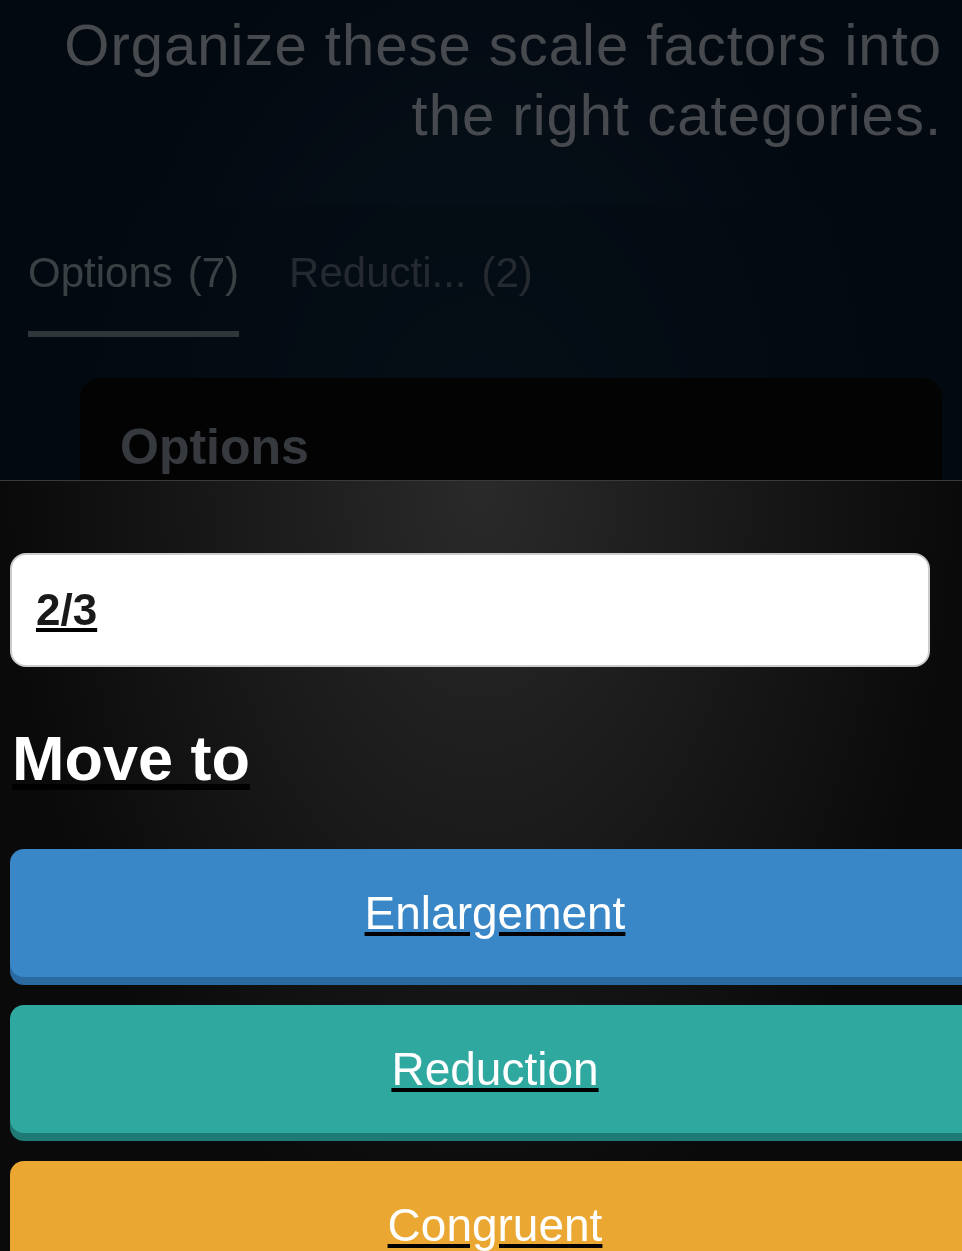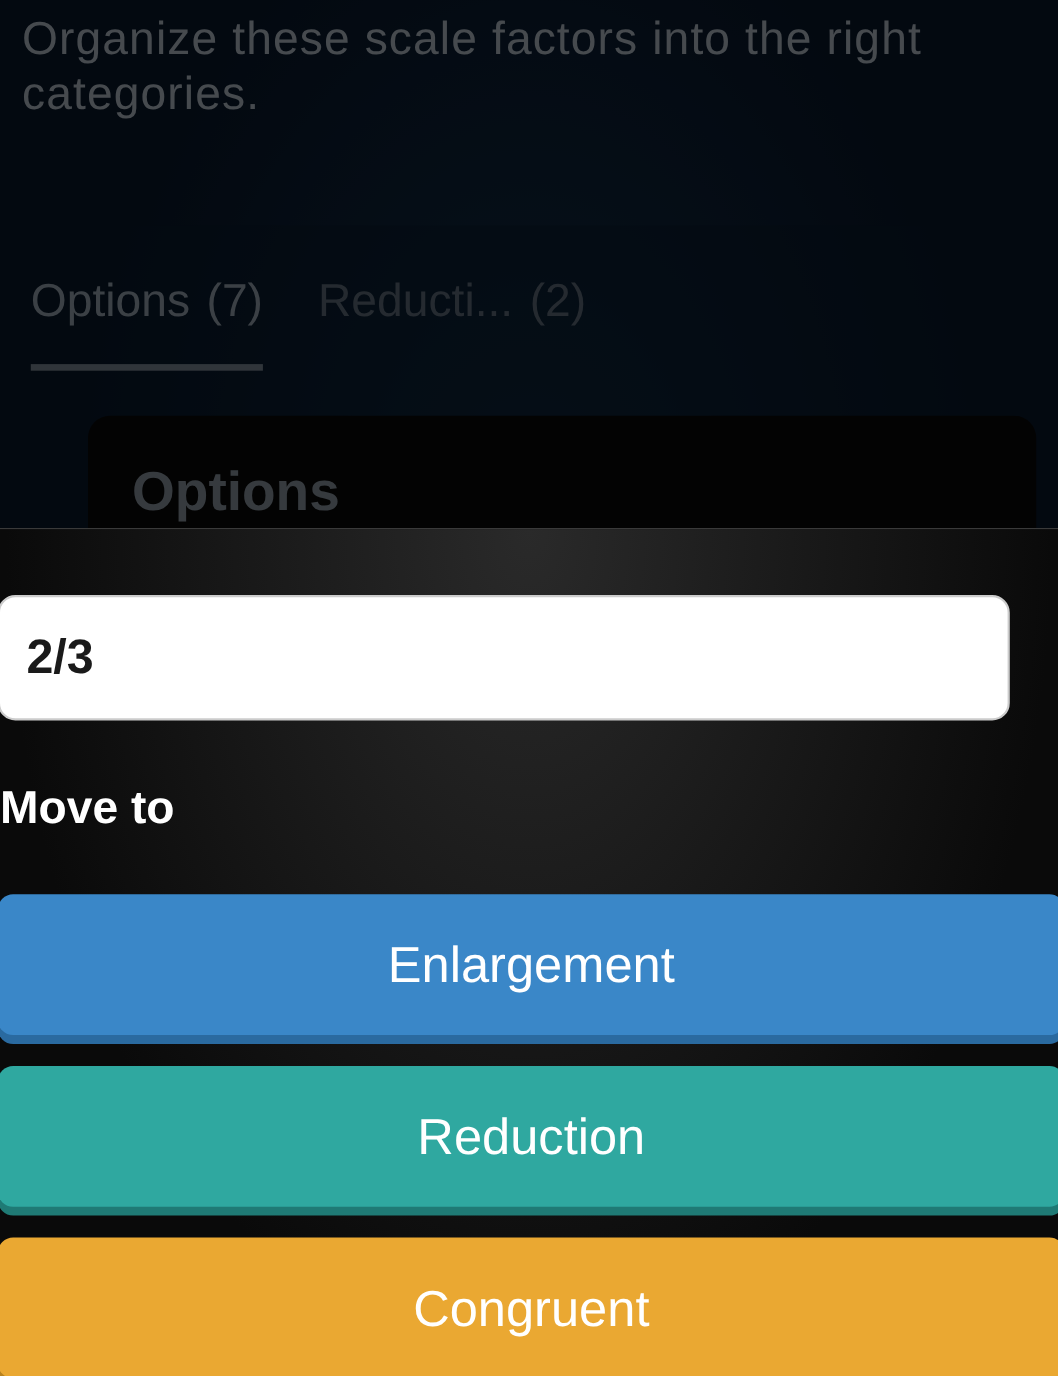--- a/index.html
+++ b/index.html
@@ -21,22 +21,22 @@
       left: 0;
       right: 0;
       bottom: 0;
       background: radial-gradient(ellipse at center 40%, #183654 0%, #0a1a2f 60%);
     }
     .instruction-text {
       position: absolute;
       top: 10px;
       left: 0;
       right: 0;
-      text-align: left;
-      font-size: 42px;
+      text-align: right;
+      font-size: 58px;
       font-weight: 400;
       color: #c8d4e0;
       line-height: 1.2;
       padding: 0 20px;
       letter-spacing: 1px;
     }
     .tabs-container {
       position: absolute;
       top: 205px;
       left: 0;
@@ -96,39 +96,40 @@
       background: rgba(0, 0, 0, 0.65);
     }
     .modal {
       position: absolute;
       top: 480px;
       left: 0;
       right: 0;
       bottom: 0;
       background: radial-gradient(ellipse at top center, #2a2a2a 0%, #0a0a0a 70%);
       border-top: 1px solid #3a3a3a;
-      padding: 0;
+      padding: 12px;
+      text-decoration: underline;
     }
     .modal-inner {
       padding: 60px 0 0 0;
     }
     .item-box {
       margin: 0 0 0 0;
       background: #ffffff;
       border: 2px solid #cccccc;
       border-radius: 16px;
       padding: 30px 24px;
       font-size: 44px;
       font-weight: 600;
       color: #1a1a1a;
       width: 920px;
       margin-left: -2px;
     }
     .move-to-label {
-      font-size: 42px;
+      font-size: 63px;
       font-weight: 600;
       color: #ffffff;
       margin: 55px 0 55px 0;
       padding-left: 0;
     }
     .category-buttons {
       display: flex;
       flex-direction: column;
       gap: 28px;
       margin-left: -2px;

